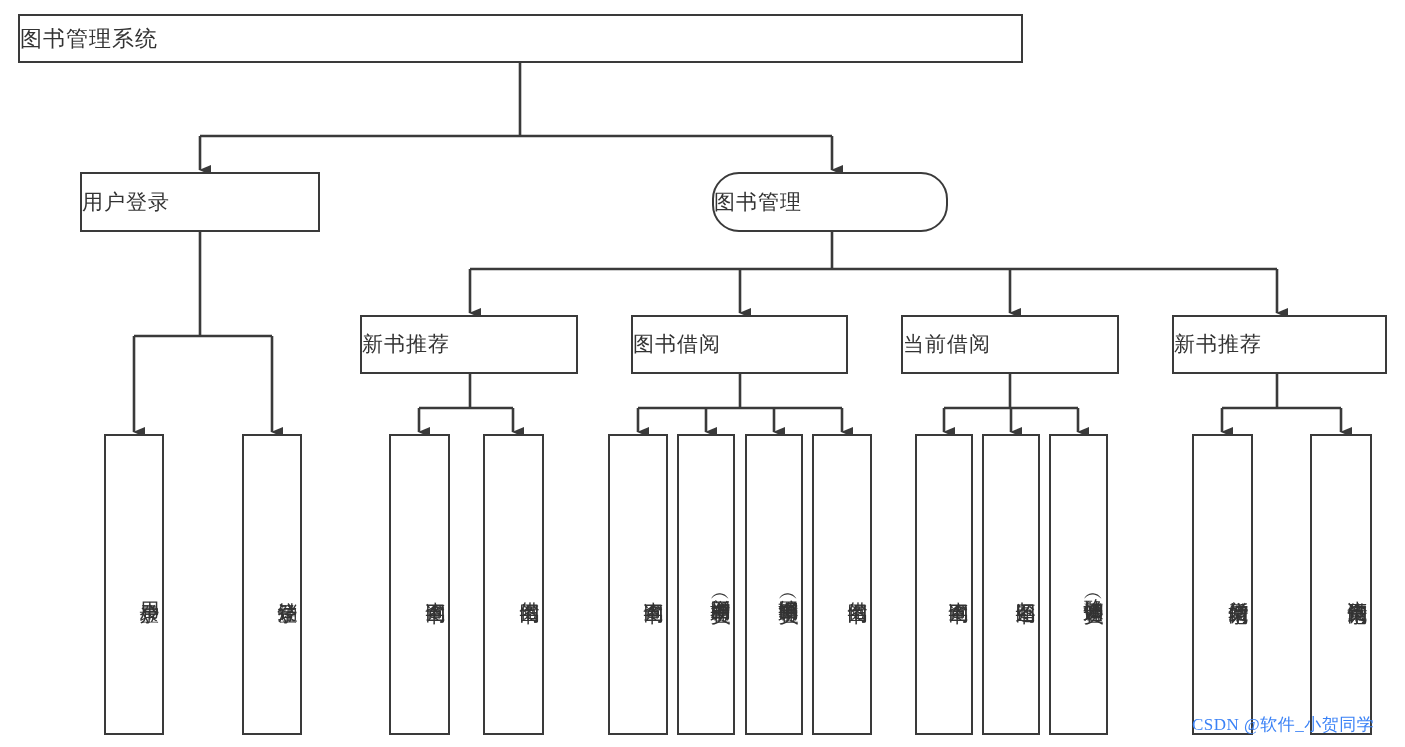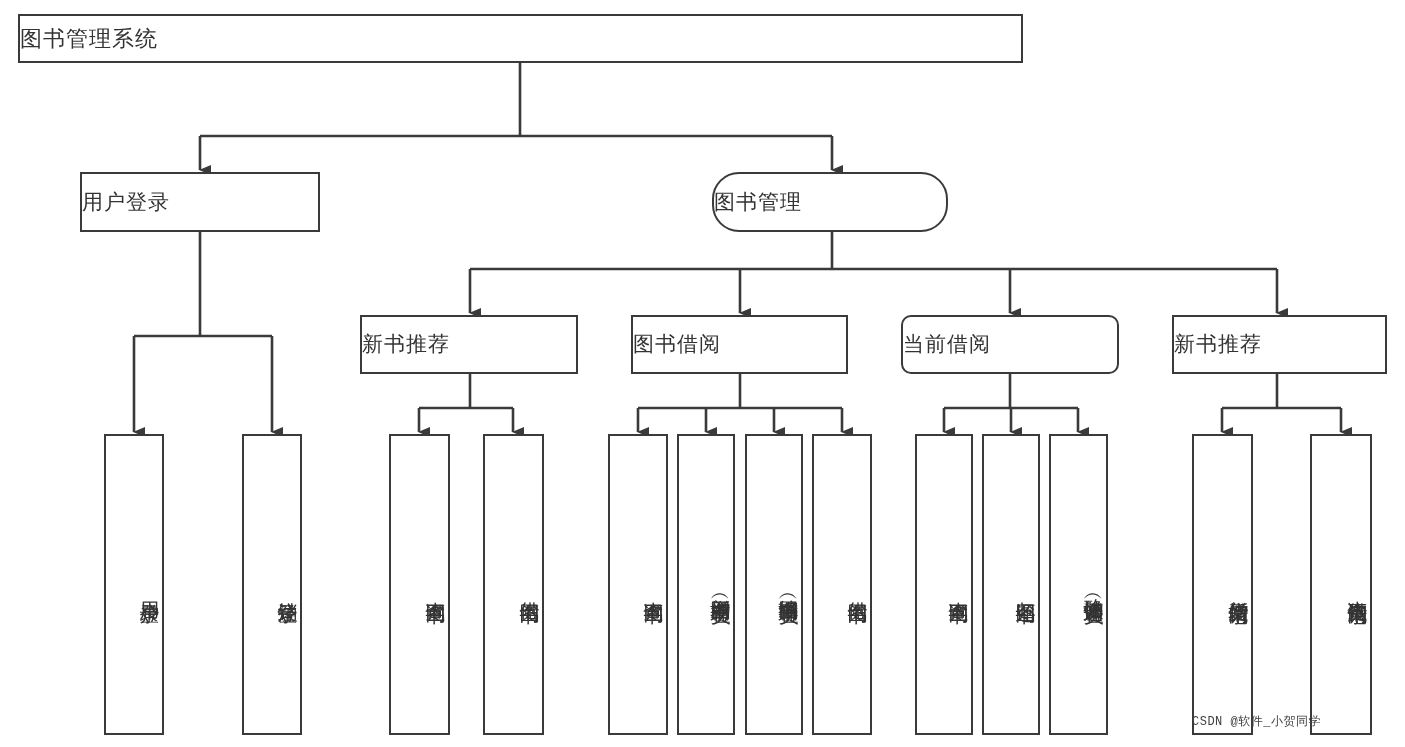--- a/index.html
+++ b/index.html
@@ -52,25 +52,25 @@
   }
   .node.v span{
     display:block;
     writing-mode:vertical-rl;
     text-orientation:upright;
   }
   .watermark{
     position:absolute;
     left:1192px;
     top:713px;
-    font-size:12px;
-    color:#404040;
+    font-size:17px;
+    color:#3b82f6;
     letter-spacing:0.5px;
     white-space:nowrap;
-    font-family:Liberation Mono, monospace;
+    font-family:Liberation Serif, serif;
   }
 </style>
 </head>
 <body>
 
 <div id="stage">
 
   <svg id="wires" viewBox="0 0 1405 747" xmlns="http://www.w3.org/2000/svg">
     <defs>
       <marker id="ah" markerWidth="10" markerHeight="12" refX="5" refY="11" orient="auto" markerUnits="userSpaceOnUse">
@@ -131,21 +131,21 @@
   <div class="node h" style="left:712px;top:172px;width:236px;height:60px;border-radius:27px;">
     <span>图书管理</span>
   </div>
 
   <div class="node h" style="left:360px;top:315px;width:218px;height:59px;">
     <span>新书推荐</span>
   </div>
   <div class="node h" style="left:631px;top:315px;width:217px;height:59px;">
     <span>图书借阅</span>
   </div>
-  <div class="node h" style="left:901px;top:315px;width:218px;height:59px;border-radius:10px;">
+  <div class="node h" style="left:901px;top:315px;width:218px;height:59px;">
     <span>当前借阅</span>
   </div>
   <div class="node h" style="left:1172px;top:315px;width:215px;height:59px;">
     <span>新书推荐</span>
   </div>
 
   <div class="node v" style="left:104px;top:434px;width:60px;height:301px;">
     <span>用户登录</span>
   </div>
   <div class="node v" style="left:242px;top:434px;width:60px;height:301px;">

